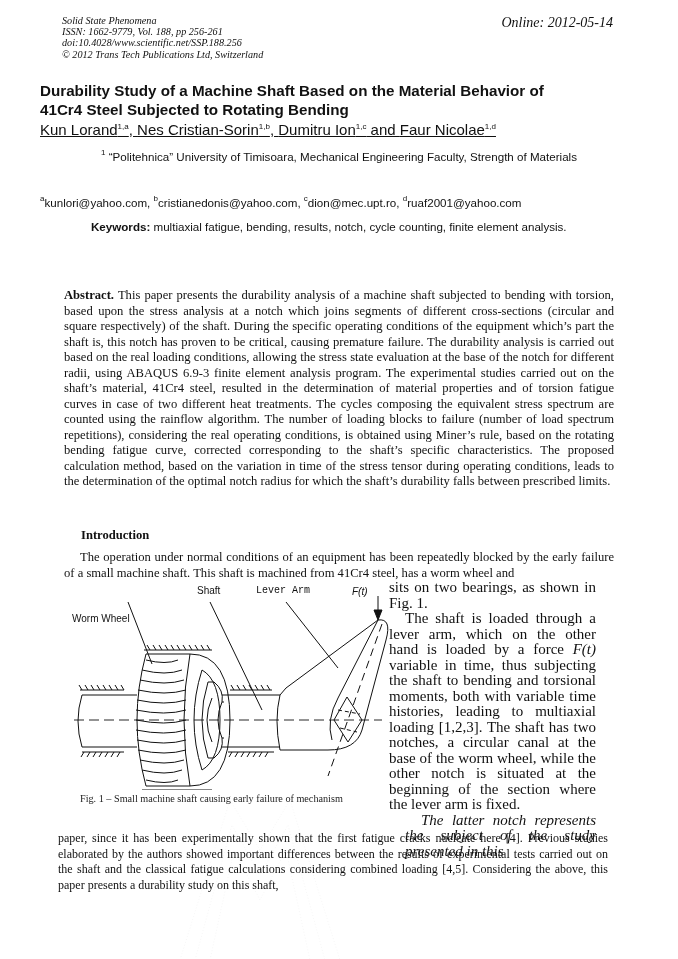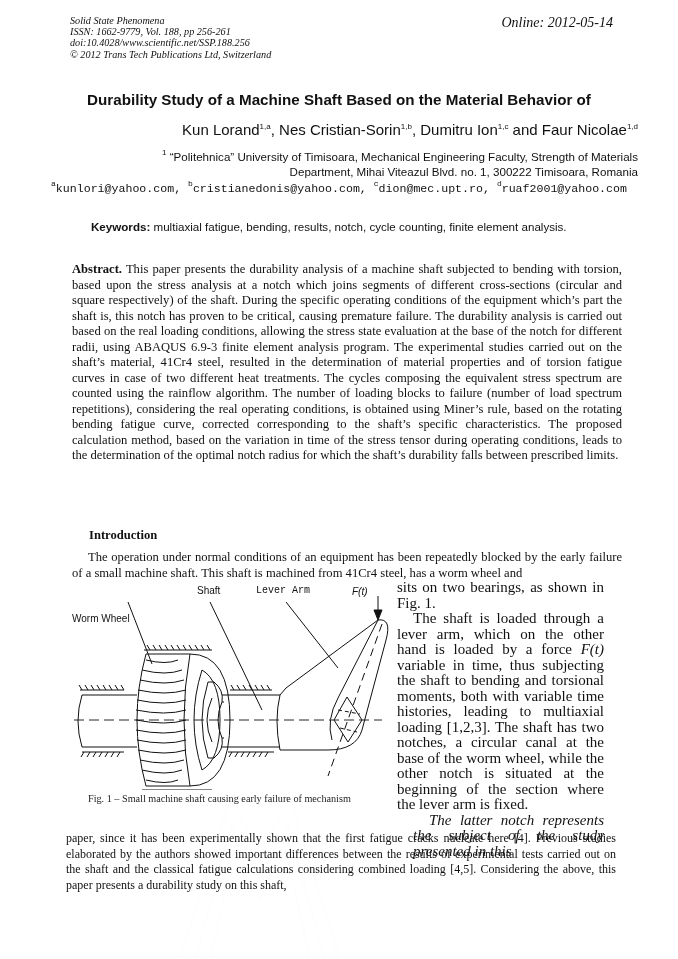--- a/index.html
+++ b/index.html
@@ -1,32 +1,32 @@
 <!DOCTYPE html>
 <html><head>
   <meta charset="utf-8">
   <style>
     html, body { margin: 0; padding: 0; background: #ffffff; }
     body { width: 678px; height: 959px; position: relative; overflow: hidden; color: #111; }
-    .serif { font-family: "Liberation Serif", "DejaVu Serif", serif; margin-left: 8px; }
+    .serif { font-family: "Liberation Serif", "DejaVu Serif", serif; }
     .sans { font-family: "Liberation Sans", "DejaVu Sans", sans-serif; }
 
     .header-left { position: absolute; left: 62px; top: 15px; font-size: 10.2px; line-height: 11.2px; font-style: italic; }
     .header-left div { white-space: nowrap; }
     .header-right { position: absolute; right: 65px; top: 15px; font-size: 14px; font-style: italic; }
 
-    .title { position: absolute; left: 40px; width: 598px; top: 81px; text-align: center; font-weight: bold; font-size: 15.2px; line-height: 19px; margin-top: 9px; }
-    .authors { position: absolute; left: 40px; width: 598px; top: 121px; text-align: right; font-size: 15px; line-height: 18px; }
+    .title { position: absolute; left: 40px; width: 598px; top: 81px; font-weight: bold; font-size: 15.2px; line-height: 19px; }
+    .authors { position: absolute; left: 40px; width: 598px; top: 121px; text-align: left; font-size: 15px; line-height: 18px; text-decoration: underline; }
     .authors sup, .affil sup, .emails sup { font-size: 8px; vertical-align: 6px; line-height: 0; }
-    .affil { position: absolute; left: 40px; width: 598px; top: 150px; text-align: right; font-size: 11.6px; line-height: 14.5px; }
-    .emails { position: absolute; left: 40px; width: 598px; top: 182px; text-align: center; font-size: 11.6px; font-family: Liberation Mono, monospace; }
+    .affil { position: absolute; left: 40px; width: 598px; top: 150px; text-align: center; font-size: 11.6px; line-height: 14.5px; }
+    .emails { position: absolute; left: 40px; width: 598px; top: 196px; text-align: left; font-size: 11.6px; }
     .keywords { position: absolute; left: 64px; top: 220px; font-size: 11.6px; }
     .keywords b { font-weight: bold; padding-left: 27px; }
 
-    .abstract { position: absolute; left: 64px; width: 550px; top: 262px; font-size: 12.6px; line-height: 15.5px; text-align: justify; }
+    .abstract { position: absolute; left: 64px; width: 550px; top: 288px; font-size: 12.6px; line-height: 15.5px; text-align: justify; }
     .abstract b { font-weight: bold; }
 
     .intro-heading { position: absolute; left: 81px; top: 528px; font-size: 12.6px; font-weight: bold; }
     .intro-p1 { position: absolute; left: 64px; width: 550px; top: 550px; font-size: 12.6px; line-height: 15.5px; text-align: justify; text-indent: 16px; }
 
     .side-col { position: absolute; left: 389px; width: 207px; top: 580px; font-size: 15px; line-height: 15.5px; text-align: justify; }
     .side-col p { margin: 0; }
     .side-col .ind { text-indent: 16px; }
     .side-col .last { margin-left: 16px; width: 191px; font-style: italic; }
 
@@ -44,29 +44,29 @@
 <div class="header-left serif">
   <div>Solid State Phenomena</div>
   <div>ISSN: 1662-9779, Vol. 188, pp 256-261</div>
   <div>doi:10.4028/www.scientific.net/SSP.188.256</div>
   <div>© 2012 Trans Tech Publications Ltd, Switzerland</div>
 </div>
 <div class="header-right serif">Online: 2012-05-14</div>
 
 <div class="title sans">
   <div>Durability Study of a Machine Shaft Based on the Material Behavior of</div>
+  <div>41Cr4 Steel Subjected to Rotating Bending</div>
 </div>
 
 <div class="authors sans">
   <span>Kun Lorand</span><sup>1,a</sup><span>, </span><span>Nes Cristian-Sorin</span><sup>1,b</sup><span>, </span><span>Dumitru Ion</span><sup>1,c</sup><span> and </span><span>Faur Nicolae</span><sup>1,d</sup>
 </div>
 
 <div class="affil sans">
   <div><sup>1</sup><span> “Politehnica” University of Timisoara, Mechanical Engineering Faculty, Strength of Materials</span></div>
-  <div>Department, Mihai Viteazul Blvd. no. 1, 300222 Timisoara, Romania</div>
 </div>
 
 <div class="emails sans">
   <sup>a</sup><span>kunlori@yahoo.com</span>, <sup>b</sup><span>cristianedonis@yahoo.com</span>, <sup>c</sup><span>dion@mec.upt.ro</span>, <sup>d</sup><span>ruaf2001@yahoo.com</span>
 </div>
 
 <div class="keywords sans">
   <b>Keywords:</b><span> multiaxial fatigue, bending, results, notch, cycle counting, finite element analysis.</span>
 </div>
 

